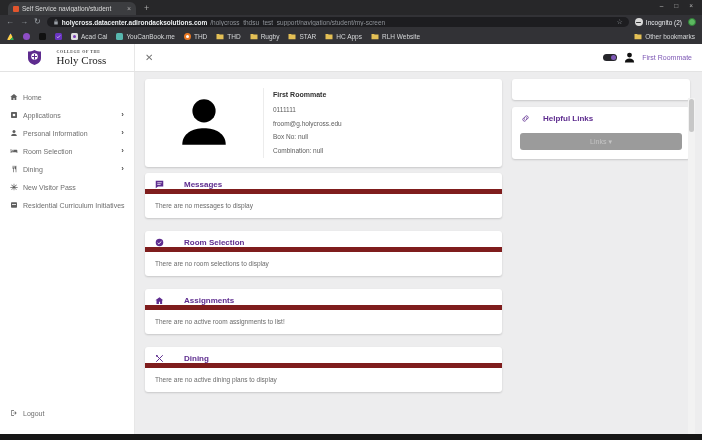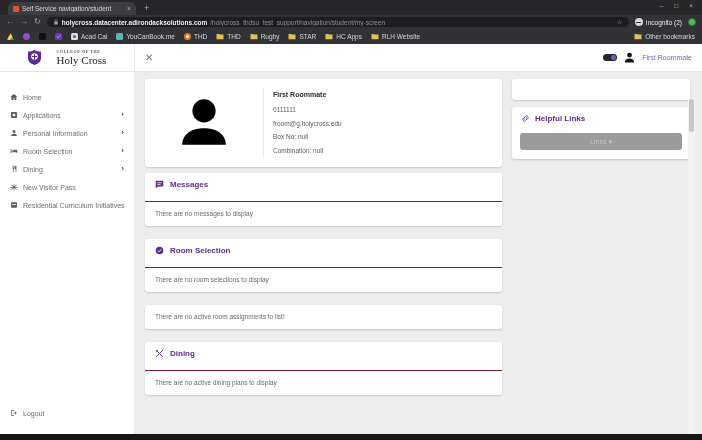--- a/index.html
+++ b/index.html
@@ -74,26 +74,26 @@
   .card{background:#fff;border-radius:3px;box-shadow:0 1px 2px rgba(0,0,0,.16)}
   .col-left{position:absolute;left:9px;top:8px;width:357px}
   .col-right{position:absolute;left:376px;top:8px;width:178px}
   .profile-card{height:88px;display:flex;align-items:center;margin-bottom:6px}
   .avatar-wrap{width:118px;display:flex;justify-content:center;flex:none}
   .avatar-wrap svg{width:58px;height:62px;fill:#000}
   .p-divider{width:1px;height:70px;background:#ececec;flex:none}
   .p-info{padding-left:9px;font-size:6.5px;color:#5c5c5c;line-height:2.1}
   .p-name{font-size:7px;font-weight:bold;color:#2f2f2f}
   .section-card{margin-bottom:13px}
-  .sec-head{display:flex;align-items:center;gap:6px;padding:7px 10px 12px;border-bottom:1px solid #7f1d1d}
+  .sec-head{display:flex;align-items:center;gap:20px;padding:7px 10px 0;border-bottom:5px solid #7f1d1d}
   .sec-head svg{width:9px;height:9px;flex:none}
   .sec-title{font-size:8px;font-weight:bold;color:#5e2c8f}
   .sec-body{padding:8px 10px 9px;font-size:6.5px;color:#6a6a6a}
   .mini-card{height:21px;margin-bottom:7px}
-  .links-head{display:flex;gap:5px;padding:7px 9px 6px}
+  .links-head{display:flex;gap:13px;padding:7px 9px 6px}
   .links-head svg{width:9px;height:9px}
   .links-card{padding-bottom:9px}
   .links-btn{display:block;width:calc(100% - 16px);margin:4px 8px 0;height:17px;
     background:#9b9b9b;border:none;border-radius:3px;color:#c4c4c4;font-size:7px;
     font-family:inherit;cursor:pointer}
   .scrollbar{position:absolute;top:27px;right:0;width:7px;bottom:0;background:#f2f2f2}
   .sb-thumb{position:absolute;top:1px;left:1px;width:5px;height:33px;background:#c7c7c7;border-radius:3px;cursor:grab}
   .bottom-strip{position:absolute;left:0;right:0;bottom:0;height:6px;background:#161616}
 </style>
 </head>
@@ -346,20 +346,26 @@
           <svg viewBox="0 0 24 24">
               <circle cx="12" cy="12" r="10" fill="#5e2c8f"></circle>
               <path d="M7 12.5l3.2 3.2L17 9" stroke="#fff" stroke-width="2.4" fill="none"></path>
             </svg>
           <span class="sec-title">Room Selection</span>
         </div>
         <div class="sec-body">There are no room selections to display</div>
       </div>
 
       <div class="card section-card">
+        <div class="sec-head">
+          <svg viewBox="0 0 24 24" fill="#5e2c8f">
+              <path d="M12 3l10 8.5h-3V21h-5.5v-6h-3v6H4v-9.5H1z"></path>
+            </svg>
+          <span class="sec-title">Assignments</span>
+        </div>
         <div class="sec-body">There are no active room assignments to list!</div>
       </div>
 
       <div class="card section-card">
         <div class="sec-head">
           <svg viewBox="0 0 24 24" stroke="#5e2c8f" stroke-width="2.6" stroke-linecap="round" fill="none">
               <path d="M4 4l16 16M20 4L4 20"></path>
               <path d="M4 4l3 .5M4 4l.5 3" stroke-width="2"></path>
             </svg>
           <span class="sec-title">Dining</span>

